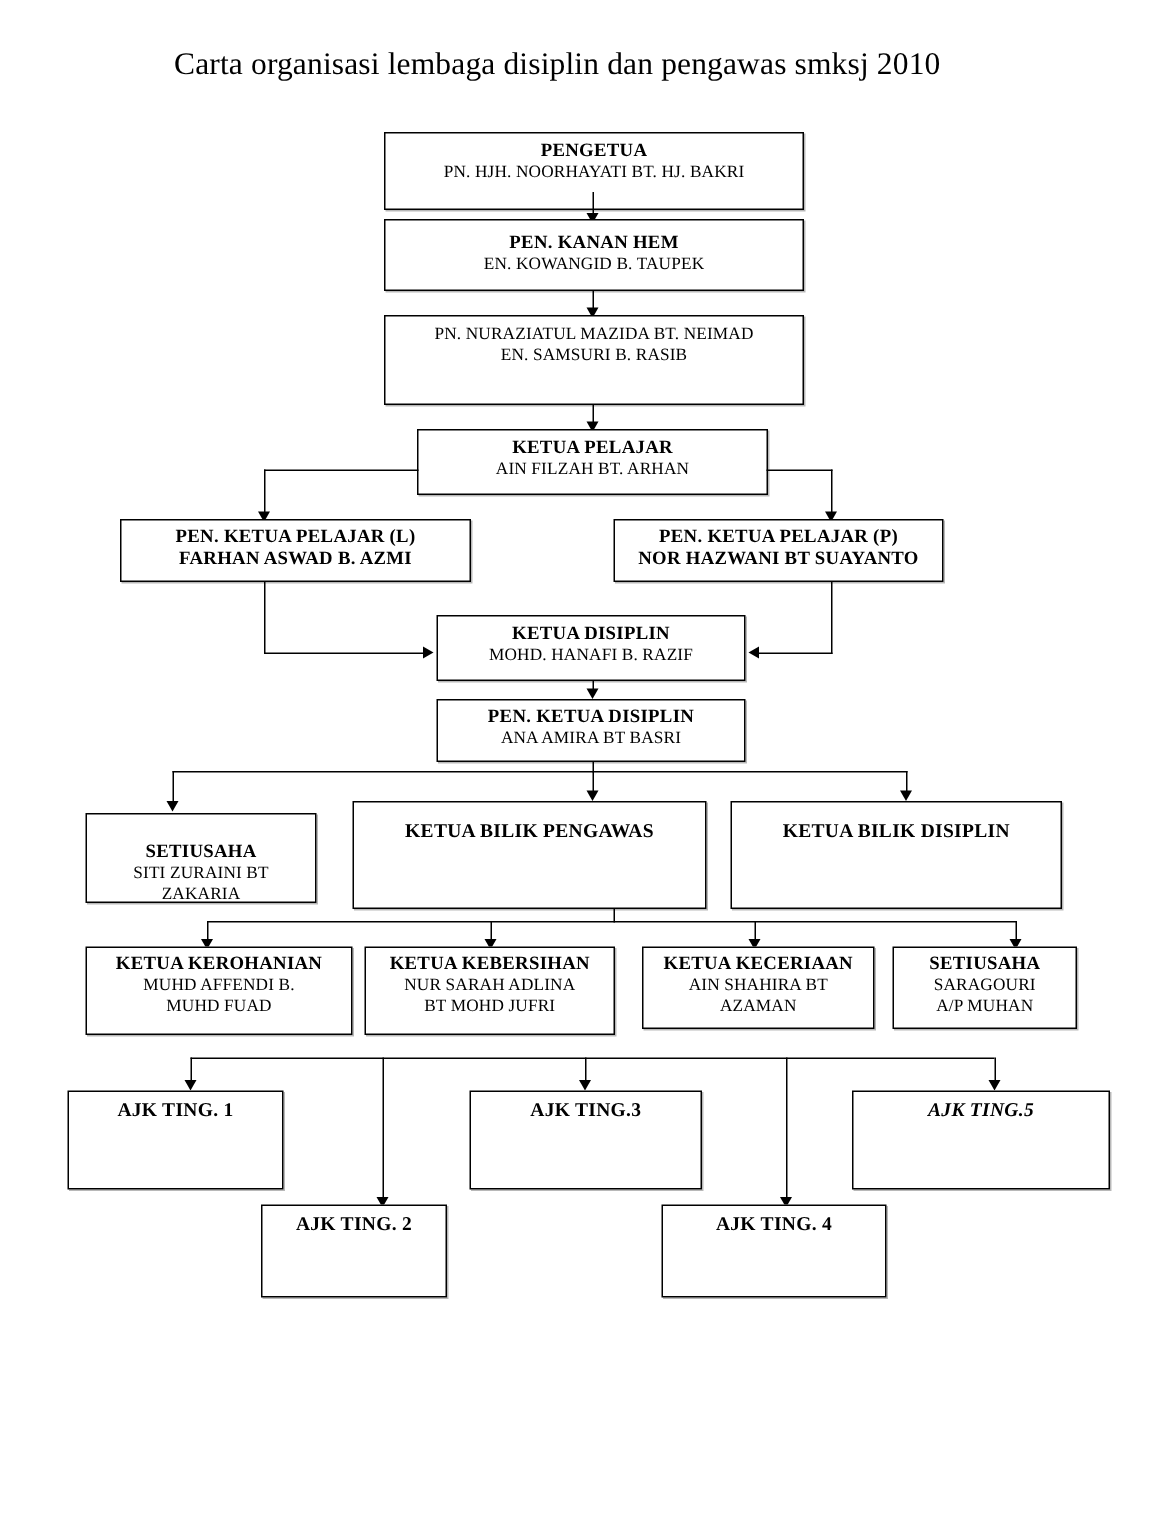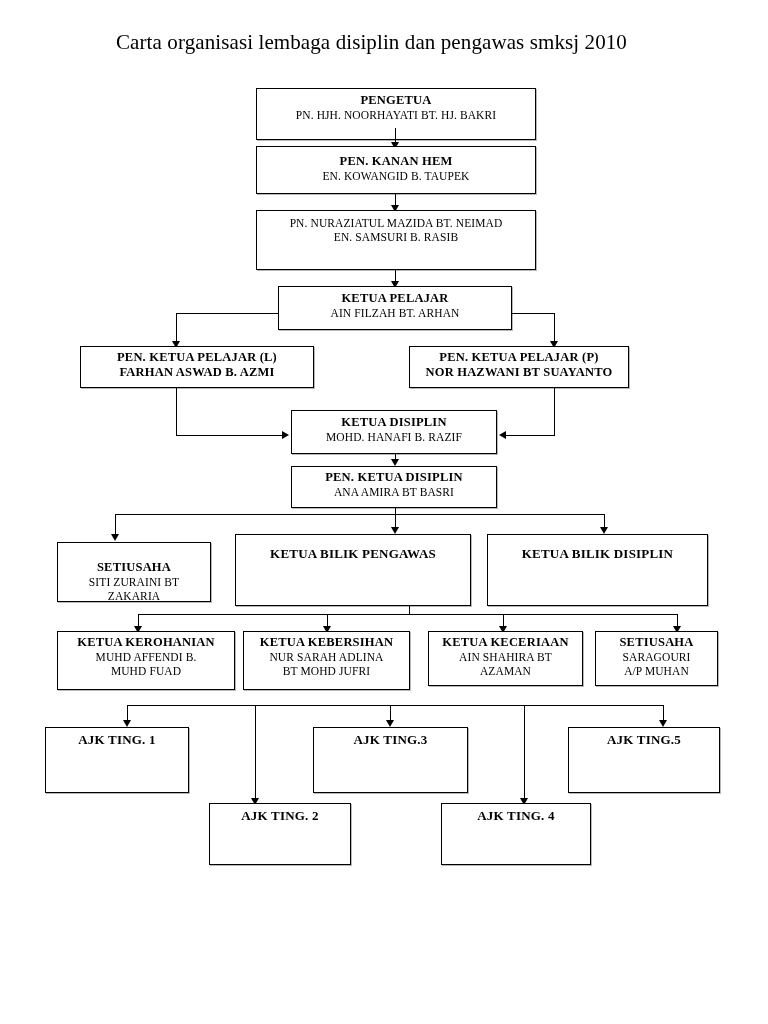--- a/index.html
+++ b/index.html
@@ -253,25 +253,25 @@
   <div class="arrow-down" style="left:659px; top:720px;"></div>
 
   <div class="node empty-body" style="left:45px; top:727px; width:144px; height:66px; padding-top:4px;">
     <span class="title">AJK TING. 1</span>
   </div>
 
   <div class="node empty-body" style="left:313px; top:727px; width:155px; height:66px; padding-top:4px;">
     <span class="title">AJK TING.3</span>
   </div>
 
-  <div class="node empty-body" style="left:568px; top:727px; width:152px; height:66px; padding-top:4px;">
+  <div class="node empty-body" style="left:568px; top:727px; width:172px; height:66px; padding-top:4px;font-style:italic;">
     <span class="title">AJK TING.5</span>
   </div>
 
-  <div class="node empty-body" style="left:174px; top:803px; width:142px; height:62px; padding-top:4px;margin-left:35px;">
+  <div class="node empty-body" style="left:174px; top:803px; width:124px; height:62px; padding-top:4px;">
     <span class="title">AJK TING. 2</span>
   </div>
 
   <div class="node empty-body" style="left:441px; top:803px; width:150px; height:62px; padding-top:4px;">
     <span class="title">AJK TING. 4</span>
   </div>
 
 </div>
 
 </body></html>

